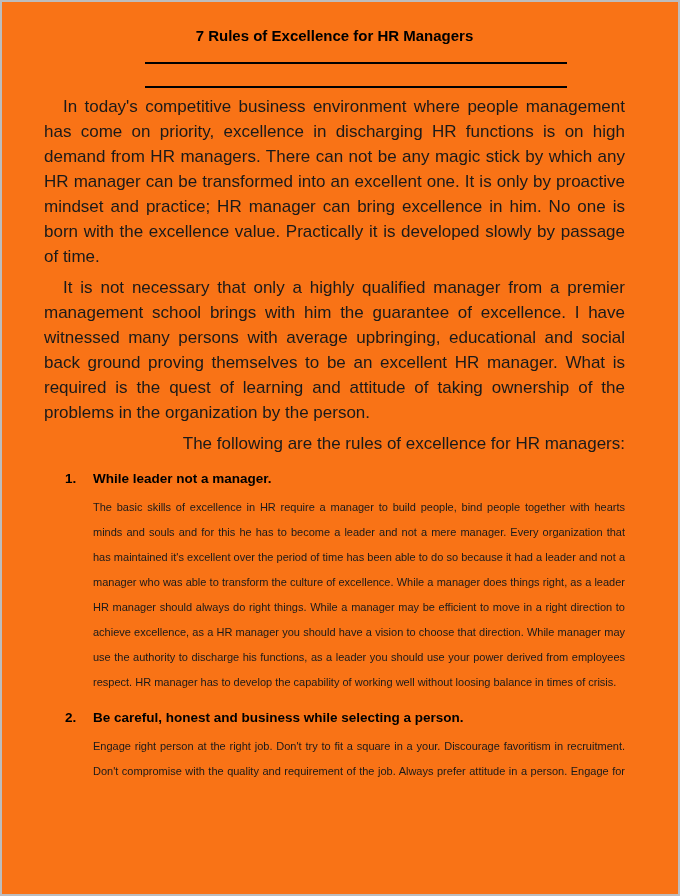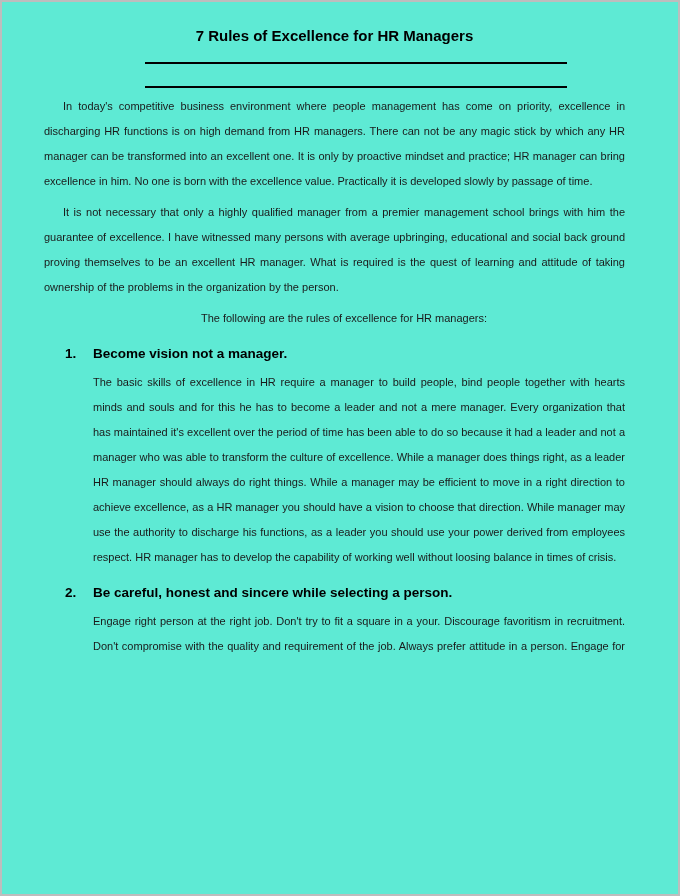--- a/index.html
+++ b/index.html
@@ -6,21 +6,21 @@
     margin: 0;
     padding: 0;
     background: #ffffff;
   }
   .page {
     position: relative;
     width: 680px;
     height: 896px;
     box-sizing: border-box;
     border: 2px solid #bdbdbd;
-    background: #5eead4;
+    background: #f97316;
     overflow: hidden;
     font-family: "Liberation Sans", sans-serif;
     color: #1a1a1a;
     padding: 0 53px 8px 42px;
   }
   .doc-title {
     font-size: 15px;
     line-height: 18px;
     font-weight: bold;
     text-align: center;
@@ -29,28 +29,28 @@
   }
   .divider {
     height: 0;
     border-top: 2px solid #000000;
     width: 422px;
     margin-left: 101px;
   }
   .divider-1 { margin-top: 17px; }
   .divider-2 { margin-top: 22px; }
   .body-para {
-    font-size: 11px;
+    font-size: 17px;
     line-height: 25px;
     text-align: justify;
     text-indent: 19px;
     margin: 6px 0;
   }
   .list-intro {
-    text-align: center;
+    text-align: right;
   }
   .rule-heading {
     position: relative;
     font-size: 13.5px;
     line-height: 25px;
     font-weight: bold;
     color: #000000;
     padding-left: 49px;
     margin: 10px 0 2px 0;
   }
@@ -83,26 +83,26 @@
 
   <p class="body-para">In today's competitive business environment where people management has come on priority, excellence in discharging HR functions is on high demand from HR managers. There can not be any magic stick by which any HR manager can be transformed into an excellent one. It is only by proactive mindset and practice; HR manager can bring excellence in him. No one is born with the excellence value. Practically it is developed slowly by passage of time.</p>
 
   <p class="body-para">It is not necessary that only a highly qualified manager from a premier management school brings with him the guarantee of excellence. I have witnessed many persons with average upbringing, educational and social back ground proving themselves to be an excellent HR manager. What is required is the quest of learning and attitude of taking ownership of the problems in the organization by the person.</p>
 
   <p class="body-para list-intro">The following are the rules of excellence for HR managers:</p>
 
   <div class="rule">
     <div class="rule-heading">
       <span class="rule-number">1.</span>
-      <span class="rule-title">Become vision not a manager.</span>
+      <span class="rule-title">While leader not a manager.</span>
     </div>
     <p class="rule-body">The basic skills of excellence in HR require a manager to build people, bind people together with hearts minds and souls and for this he has to become a leader and not a mere manager. Every organization that has maintained it's excellent over the period of time has been able to do so because it had a leader and not a manager who was able to transform the culture of excellence. While a manager does things right, as a leader HR manager should always do right things. While a manager may be efficient to move in a right direction to achieve excellence, as a HR manager you should have a vision to choose that direction. While manager may use the authority to discharge his functions, as a leader you should use your power derived from employees respect. HR manager has to develop the capability of working well without loosing balance in times of crisis.</p>
   </div>
 
   <div class="rule">
     <div class="rule-heading">
       <span class="rule-number">2.</span>
-      <span class="rule-title">Be careful, honest and sincere while selecting a person.</span>
+      <span class="rule-title">Be careful, honest and business while selecting a person.</span>
     </div>
     <p class="rule-body truncated">Engage right person at the right job. Don't try to fit a square in a your. Discourage favoritism in recruitment. Don't compromise with the quality and requirement of the job. Always prefer attitude in a person. Engage for</p>
   </div>
 
 </div>
 
 </body></html>

